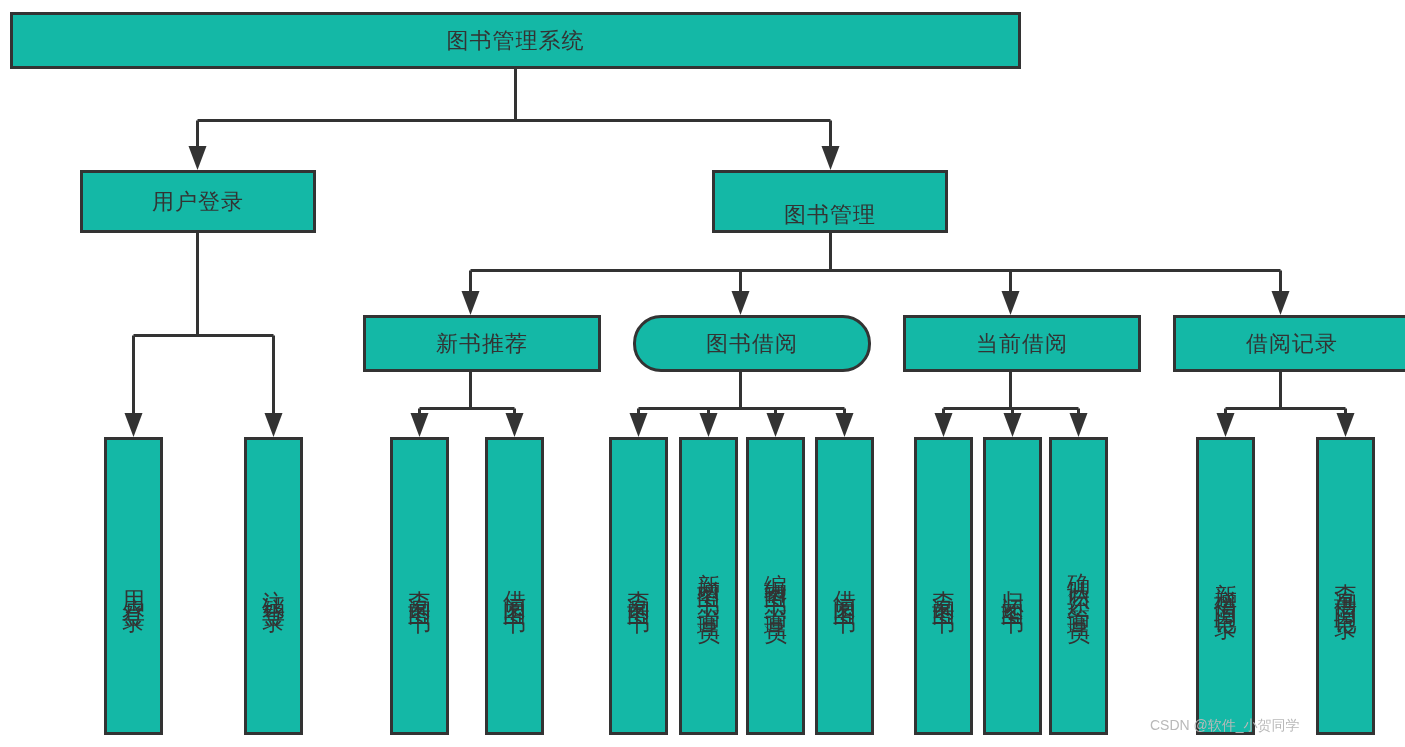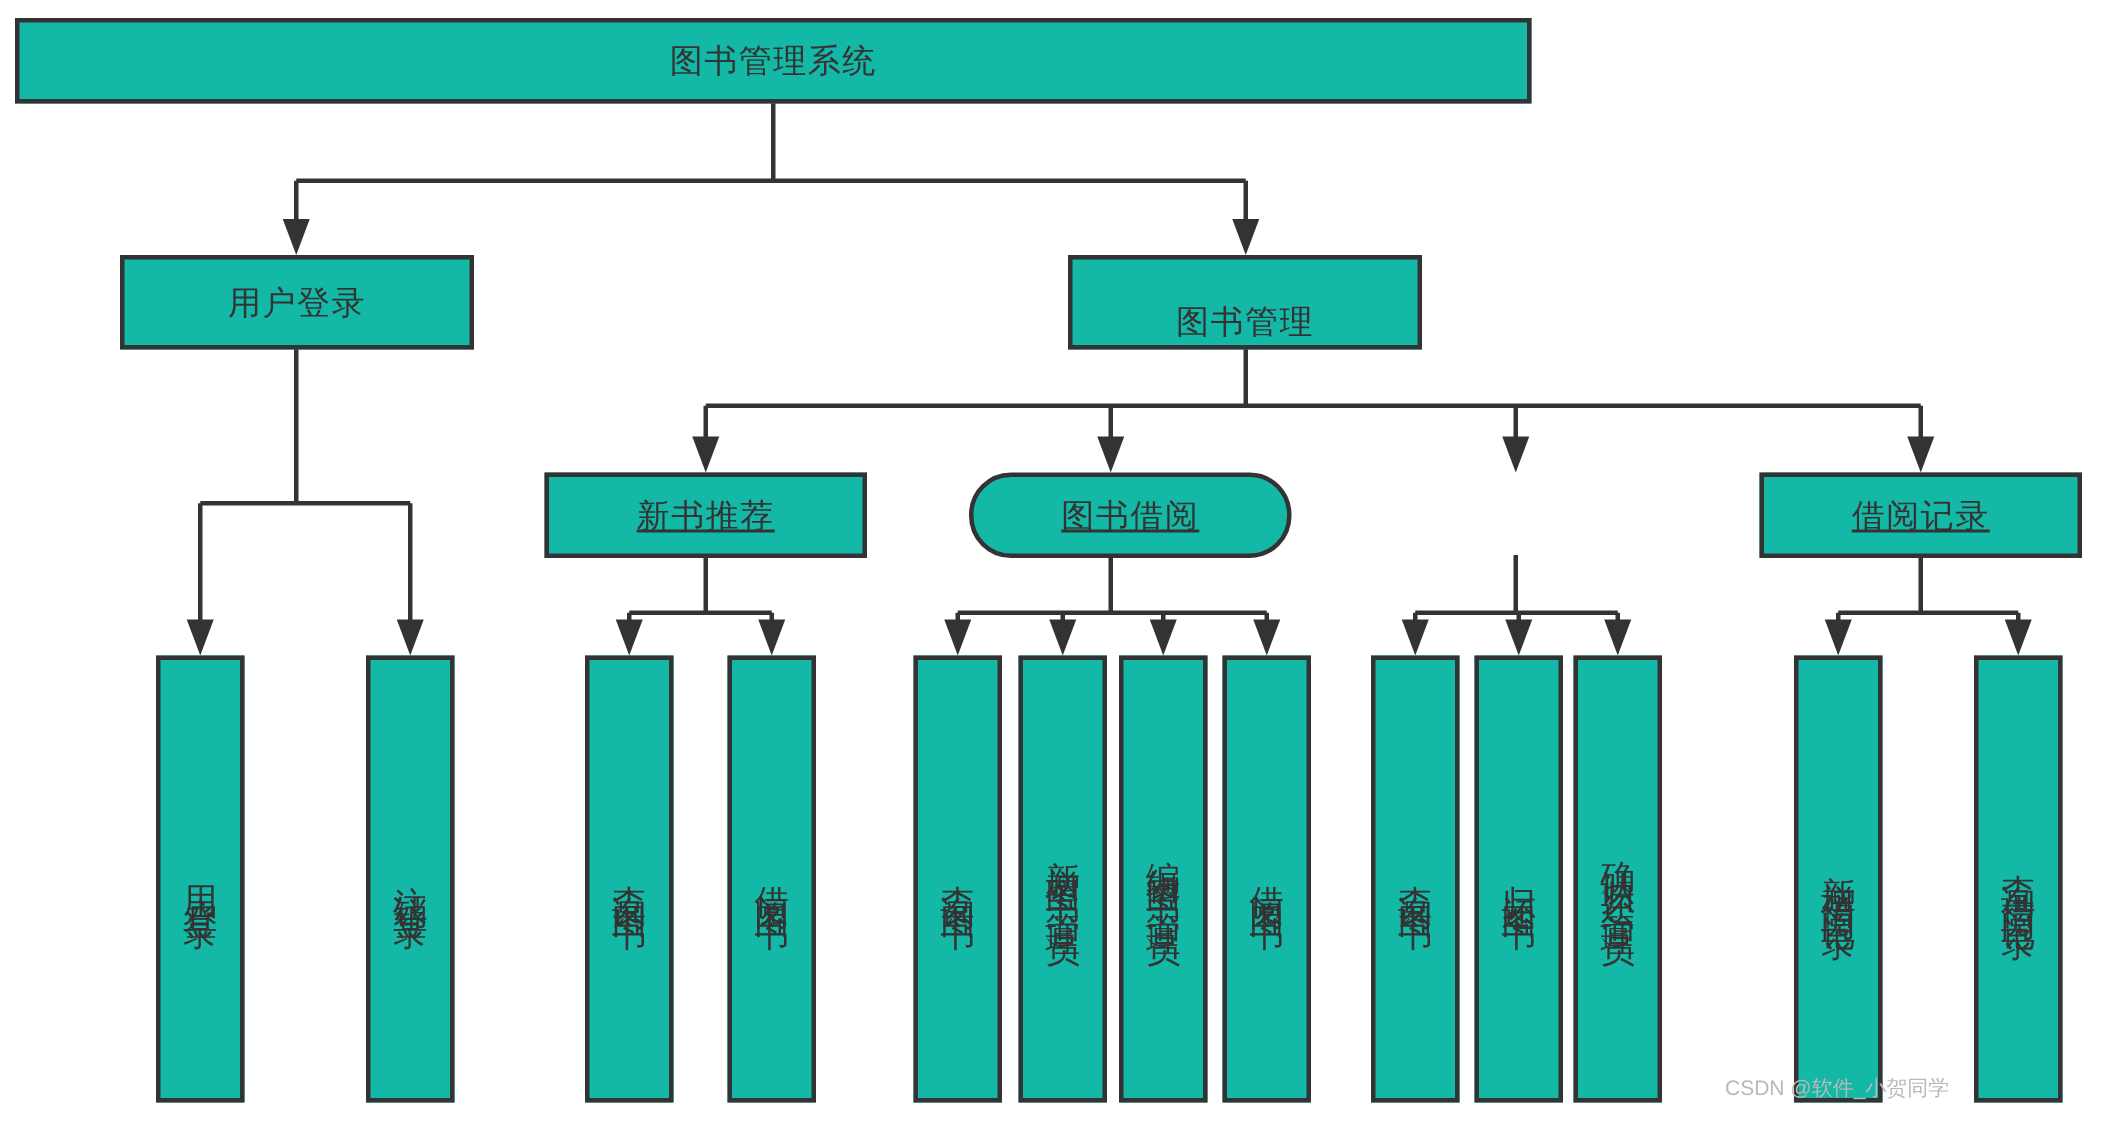--- a/index.html
+++ b/index.html
@@ -45,23 +45,23 @@
     letter-spacing: 7px;
     line-height: 1;
     white-space: nowrap;
   }
   
   .pos-root        { left: 10px;   top: 12px;  width: 1011px; height: 57px; }
   
   .pos-user-login  { left: 80px;   top: 170px; width: 236px;  height: 63px; }
   .pos-book-mgmt   { left: 712px;  top: 170px; width: 236px;  height: 63px; align-items: flex-end; }
   
-  .l3 { top: 315px; width: 215px; height: 57px; text-decoration: underline; }
+  .l3 { top: 315px; width: 238px; height: 57px; }
   .pos-g0 { left: 363px; }
-  .pos-g1 { left: 646px; border-radius: 28px; }
+  .pos-g1 { left: 633px; border-radius: 28px; }
   .pos-g2 { left: 903px; }
   .pos-g3 { left: 1173px; }
   
   .leaf { top: 437px; width: 59px; height: 298px; }
   .pos-ul0 { left: 104px; }  .pos-ul1 { left: 244px; }
   .pos-g0c0 { left: 390px; } .pos-g0c1 { left: 485px; }
   .pos-g1c0 { left: 609px; } .pos-g1c1 { left: 679px; } .pos-g1c2 { left: 746px; } .pos-g1c3 { left: 815px; }
   .pos-g2c0 { left: 914px; } .pos-g2c1 { left: 983px; } .pos-g2c2 { left: 1049px; }
   .pos-g3c0 { left: 1196px; } .pos-g3c1 { left: 1316px; }
   .watermark {
@@ -126,20 +126,23 @@
   <div class="node hnode pos-book-mgmt">
     <span>图书管理</span>
   </div>
 
   <div class="node hnode l3 pos-g0">
     <span>新书推荐</span>
   </div>
   <div class="node hnode l3 pos-g1">
     <span>图书借阅</span>
   </div>
+  <div class="node hnode l3 pos-g2">
+    <span>当前借阅</span>
+  </div>
   <div class="node hnode l3 pos-g3">
     <span>借阅记录</span>
   </div>
 
   <div class="node vnode leaf pos-ul0">
     <span>用户登录</span>
   </div>
   <div class="node vnode leaf pos-ul1">
     <span>注销登录</span>
   </div>

